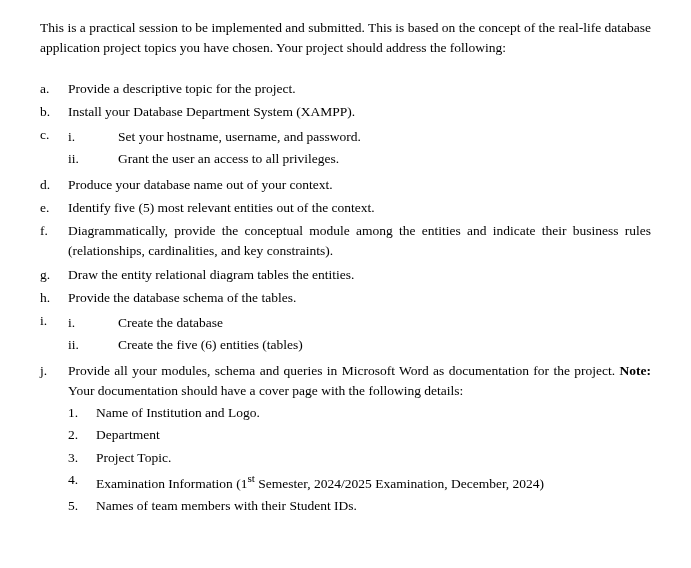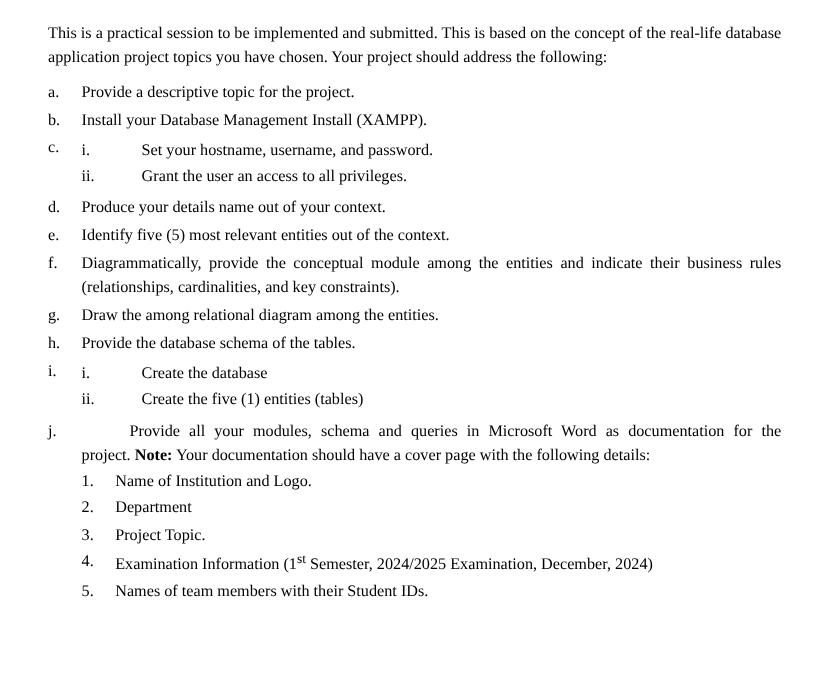--- a/index.html
+++ b/index.html
@@ -14,21 +14,21 @@
       font-size: 13.5px;
       color: #000000;
       width: 691px;
       min-height: 568px;
       padding: 18px 40px 18px 40px;
       line-height: 1.5;
     }
 
     .intro-paragraph {
       text-align: justify;
-      margin-bottom: 8px;
+      margin-bottom: 20px;
     }
 
     .outer-list {
       list-style: none;
       padding: 0;
       margin: 0;
     }
 
     .outer-list > li {
       display: flex;
@@ -91,92 +91,91 @@
       flex: 1;
       font-family: Liberation Serif, serif;
     }
 
     .note-bold {
       font-weight: bold;
     }
 
     .doc-note {
       text-align: justify;
-      margin-left: 40px;
     }
   </style>
 </head>
 <body>
 
 <p class="intro-paragraph">This is a practical session to be implemented and submitted.  This is based on the concept of the real-life database application project topics you have chosen.  Your project should address the following:</p>
 
 <ul class="outer-list">
 
   <li>
     <span class="outer-label">a.</span>
     <span class="outer-content">Provide a descriptive topic for the project.</span>
   </li>
 
   <li>
     <span class="outer-label">b.</span>
-    <span class="outer-content">Install your Database Management Install (XAMPP).</span>
+    <span class="outer-content">Install your Database Department System (XAMPP).</span>
   </li>
 
   <li>
     <span class="outer-label">c.</span>
     <div class="outer-content">
       <ul class="inner-list">
         <li>
           <span class="inner-label">i.</span>
           <span class="inner-content">Set your hostname, username, and password.</span>
         </li>
         <li>
           <span class="inner-label">ii.</span>
           <span class="inner-content">Grant the user an access to all privileges.</span>
         </li>
       </ul>
     </div>
   </li>
 
   <li>
     <span class="outer-label">d.</span>
-    <span class="outer-content">Produce your details name out of your context.</span>
+    <span class="outer-content">Produce your database name out of your context.</span>
   </li>
 
   <li>
     <span class="outer-label">e.</span>
     <span class="outer-content">Identify five (5) most relevant entities out of the context.</span>
   </li>
 
   <li>
     <span class="outer-label">f.</span>
     <span class="outer-content">Diagrammatically, provide the conceptual module among the entities and indicate their business rules (relationships, cardinalities, and key constraints).</span>
   </li>
 
   <li>
     <span class="outer-label">g.</span>
-    <span class="outer-content">Draw the among relational diagram among the entities.</span>
+    <span class="outer-content">Draw the entity relational diagram tables the entities.</span>
   </li>
 
   <li>
     <span class="outer-label">h.</span>
     <span class="outer-content">Provide the database schema of the tables.</span>
   </li>
 
   <li>
     <span class="outer-label">i.</span>
     <div class="outer-content">
       <ul class="inner-list">
         <li>
           <span class="inner-label">i.</span>
           <span class="inner-content">Create the database</span>
         </li>
         <li>
           <span class="inner-label">ii.</span>
-          <span class="inner-content">Create the five (1) entities (tables)</span>
+          <span class="inner-content">Create the five (6) entities (tables)</span>
         </li>
       </ul>
     </div>
   </li>
 
   <li>
     <span class="outer-label">j.</span>
     <div class="outer-content">
       <span class="doc-note">
         <span>Provide all your modules, schema and queries in Microsoft Word as documentation for the project.</span>&nbsp;<span class="note-bold">Note:</span><span> Your documentation should have a cover page with the following details:</span>

